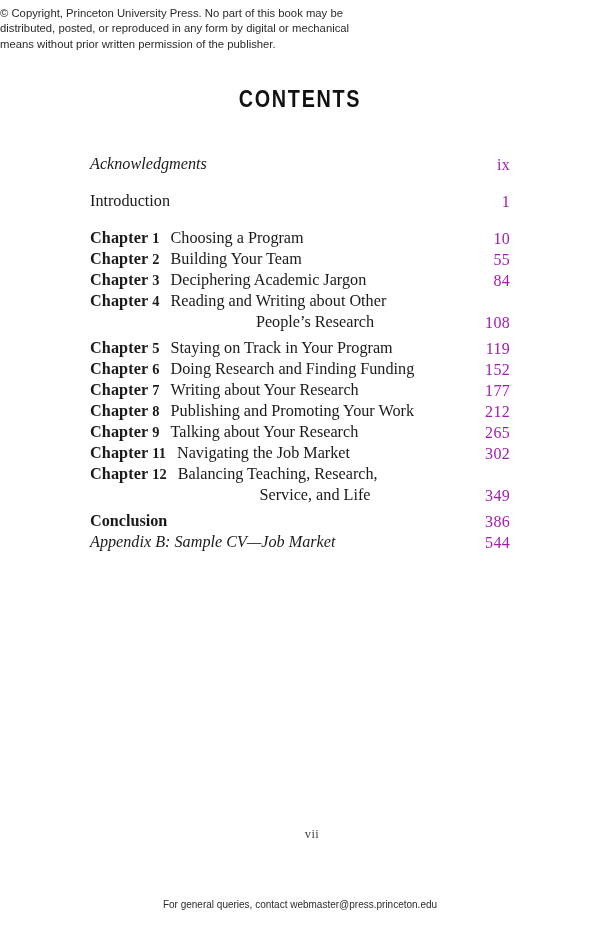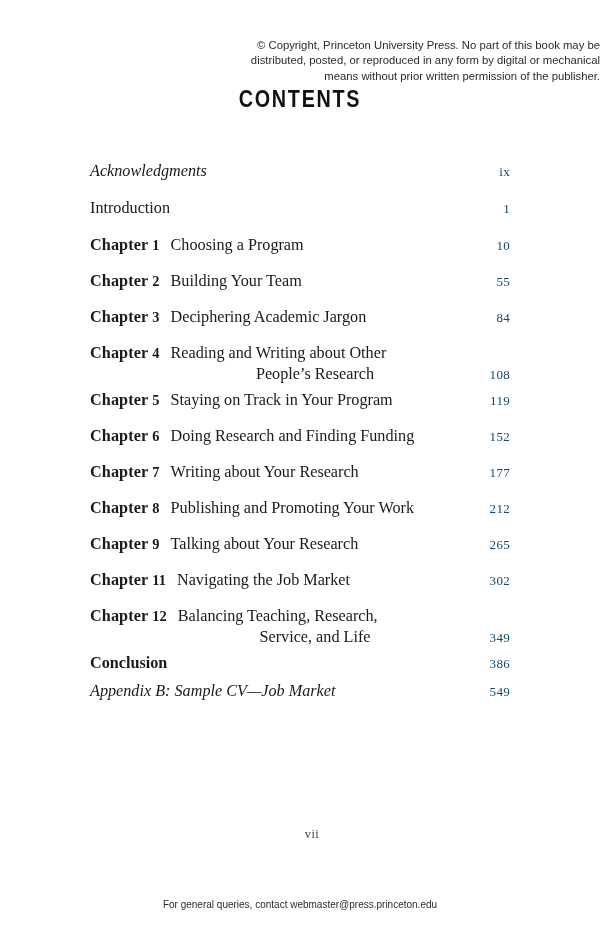--- a/index.html
+++ b/index.html
@@ -15,26 +15,25 @@
     color: #1a1a1a;
     overflow: hidden;
   }
 
   
   .copyright {
     position: absolute;
     left: 0;
     top: 6px;
     width: 600px;
-    text-align: right;
+    text-align: left;
     font-family: "Liberation Sans", "DejaVu Sans", sans-serif;
     font-size: 11.3px;
     line-height: 15.4px;
     color: #2b2b2b;
-    margin-top: 32px;
   }
   .copyright .cline { display: block; white-space: nowrap; }
 
   
   .contents-title {
     position: absolute;
     left: 0;
     top: 86px;
     width: 600px;
     text-align: center;
@@ -50,44 +49,43 @@
   .toc {
     position: absolute;
     left: 90px;
     top: 154px;
     width: 420px;
   }
 
   .toc-entry {
     position: relative;
     display: block;
-    margin-top: 7px;
   }
 
   
   .row {
     position: relative;
     display: block;
     font-size: 16.2px;
     line-height: 21px;
     white-space: nowrap;
   }
 
   .row .pageno {
     position: absolute;
     right: 0;
     top: 0;
-    font-size: 13px;
+    font-size: 16px;
     letter-spacing: 0.3px;
-    color: #0c4a6e;
+    color: #a21caf;
   }
 
   
   .gap-lg { margin-top: 16px; }
-  .gap-md { margin-top: 15px; }
+  .gap-md { }
   .gap-sm { margin-top: 5px; }
   .gap-xl { margin-top: 22px; }
 
   
   .cont { padding-left: 30px; text-align: center; }
 
   .chap-label {
     font-weight: bold;
     letter-spacing: 0.1px;
   }
@@ -262,21 +260,21 @@
     <div class="row">
       <span class="bold">Conclusion</span>
       <span class="pageno">386</span>
     </div>
   </div>
 
 
   <div class="toc-entry">
     <div class="row">
       <span class="italic">Appendix B: Sample CV—Job Market</span>
-      <span class="pageno">549</span>
+      <span class="pageno">544</span>
     </div>
   </div>
 
 </div>
 
 <div class="folio">vii</div>
 
 <div class="queries">For general queries, contact webmaster@press.princeton.edu</div>
 
 </body></html>

